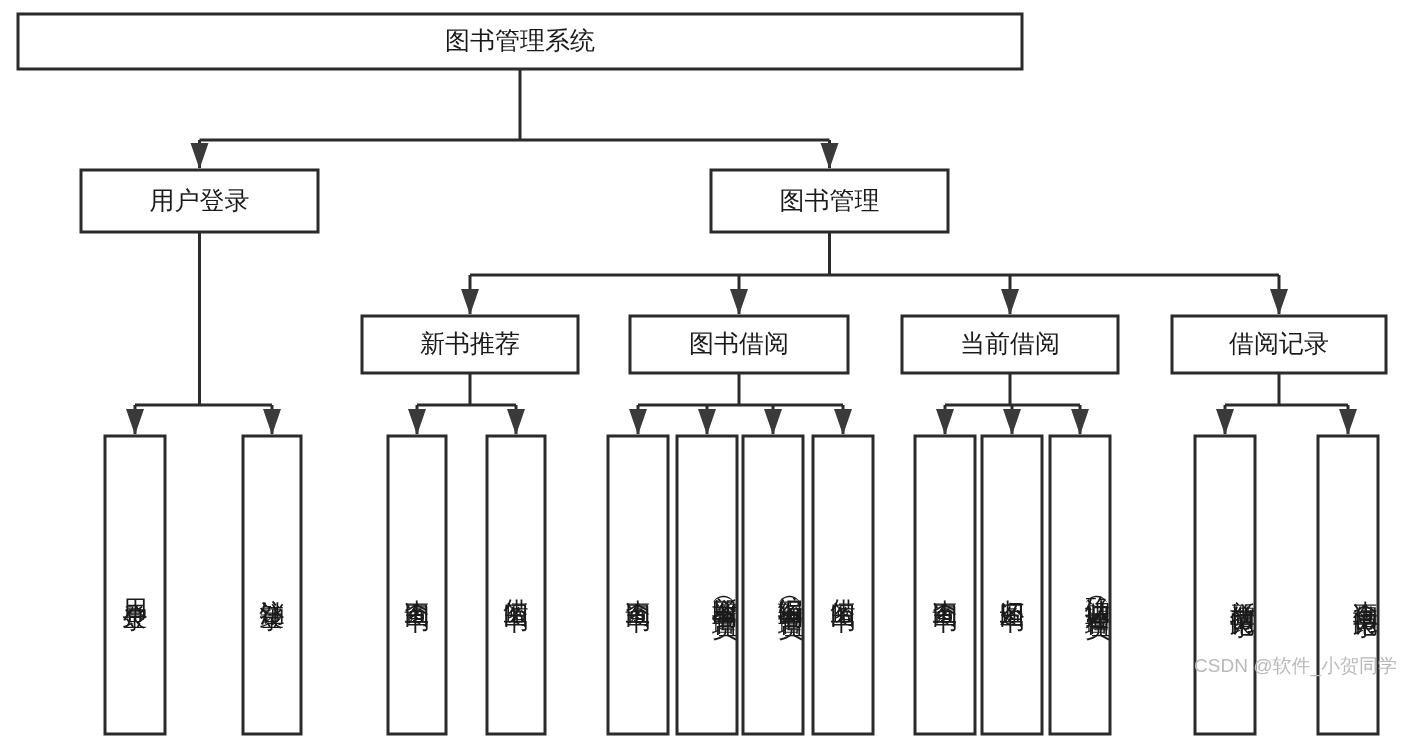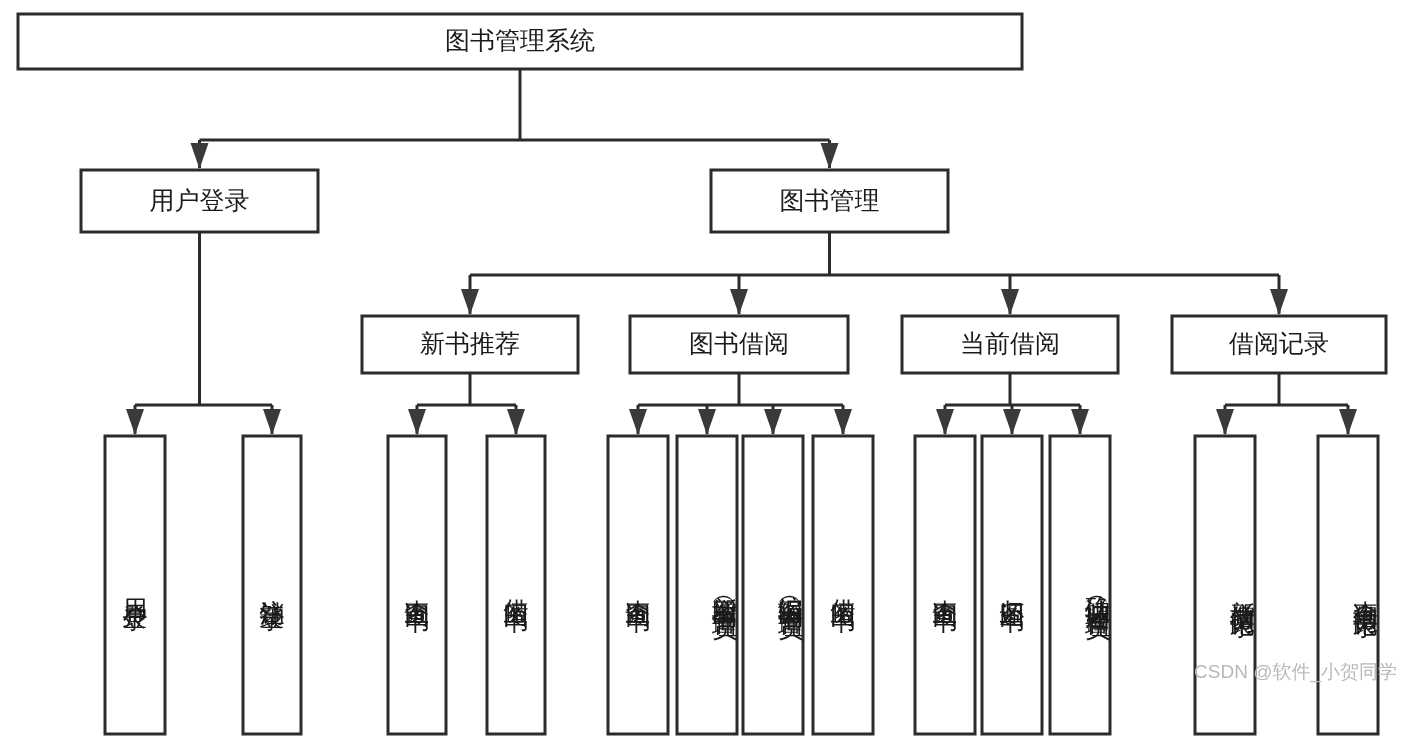--- a/index.html
+++ b/index.html
@@ -67,21 +67,21 @@
     justify-content: center;
     white-space: nowrap;
     pointer-events: none;
   }
   .leaf-label.centered {
     align-items: center;
   }
   #watermark {
     position: absolute;
     right: 8px;
-    bottom: 0;
+    bottom: 6px;
     font-family: "Liberation Sans", "DejaVu Sans", sans-serif;
     font-size: 19px;
     color: #b9b9b9;
     white-space: nowrap;
     user-select: none;
   }
 </style>
 </head>
 <body>
 

